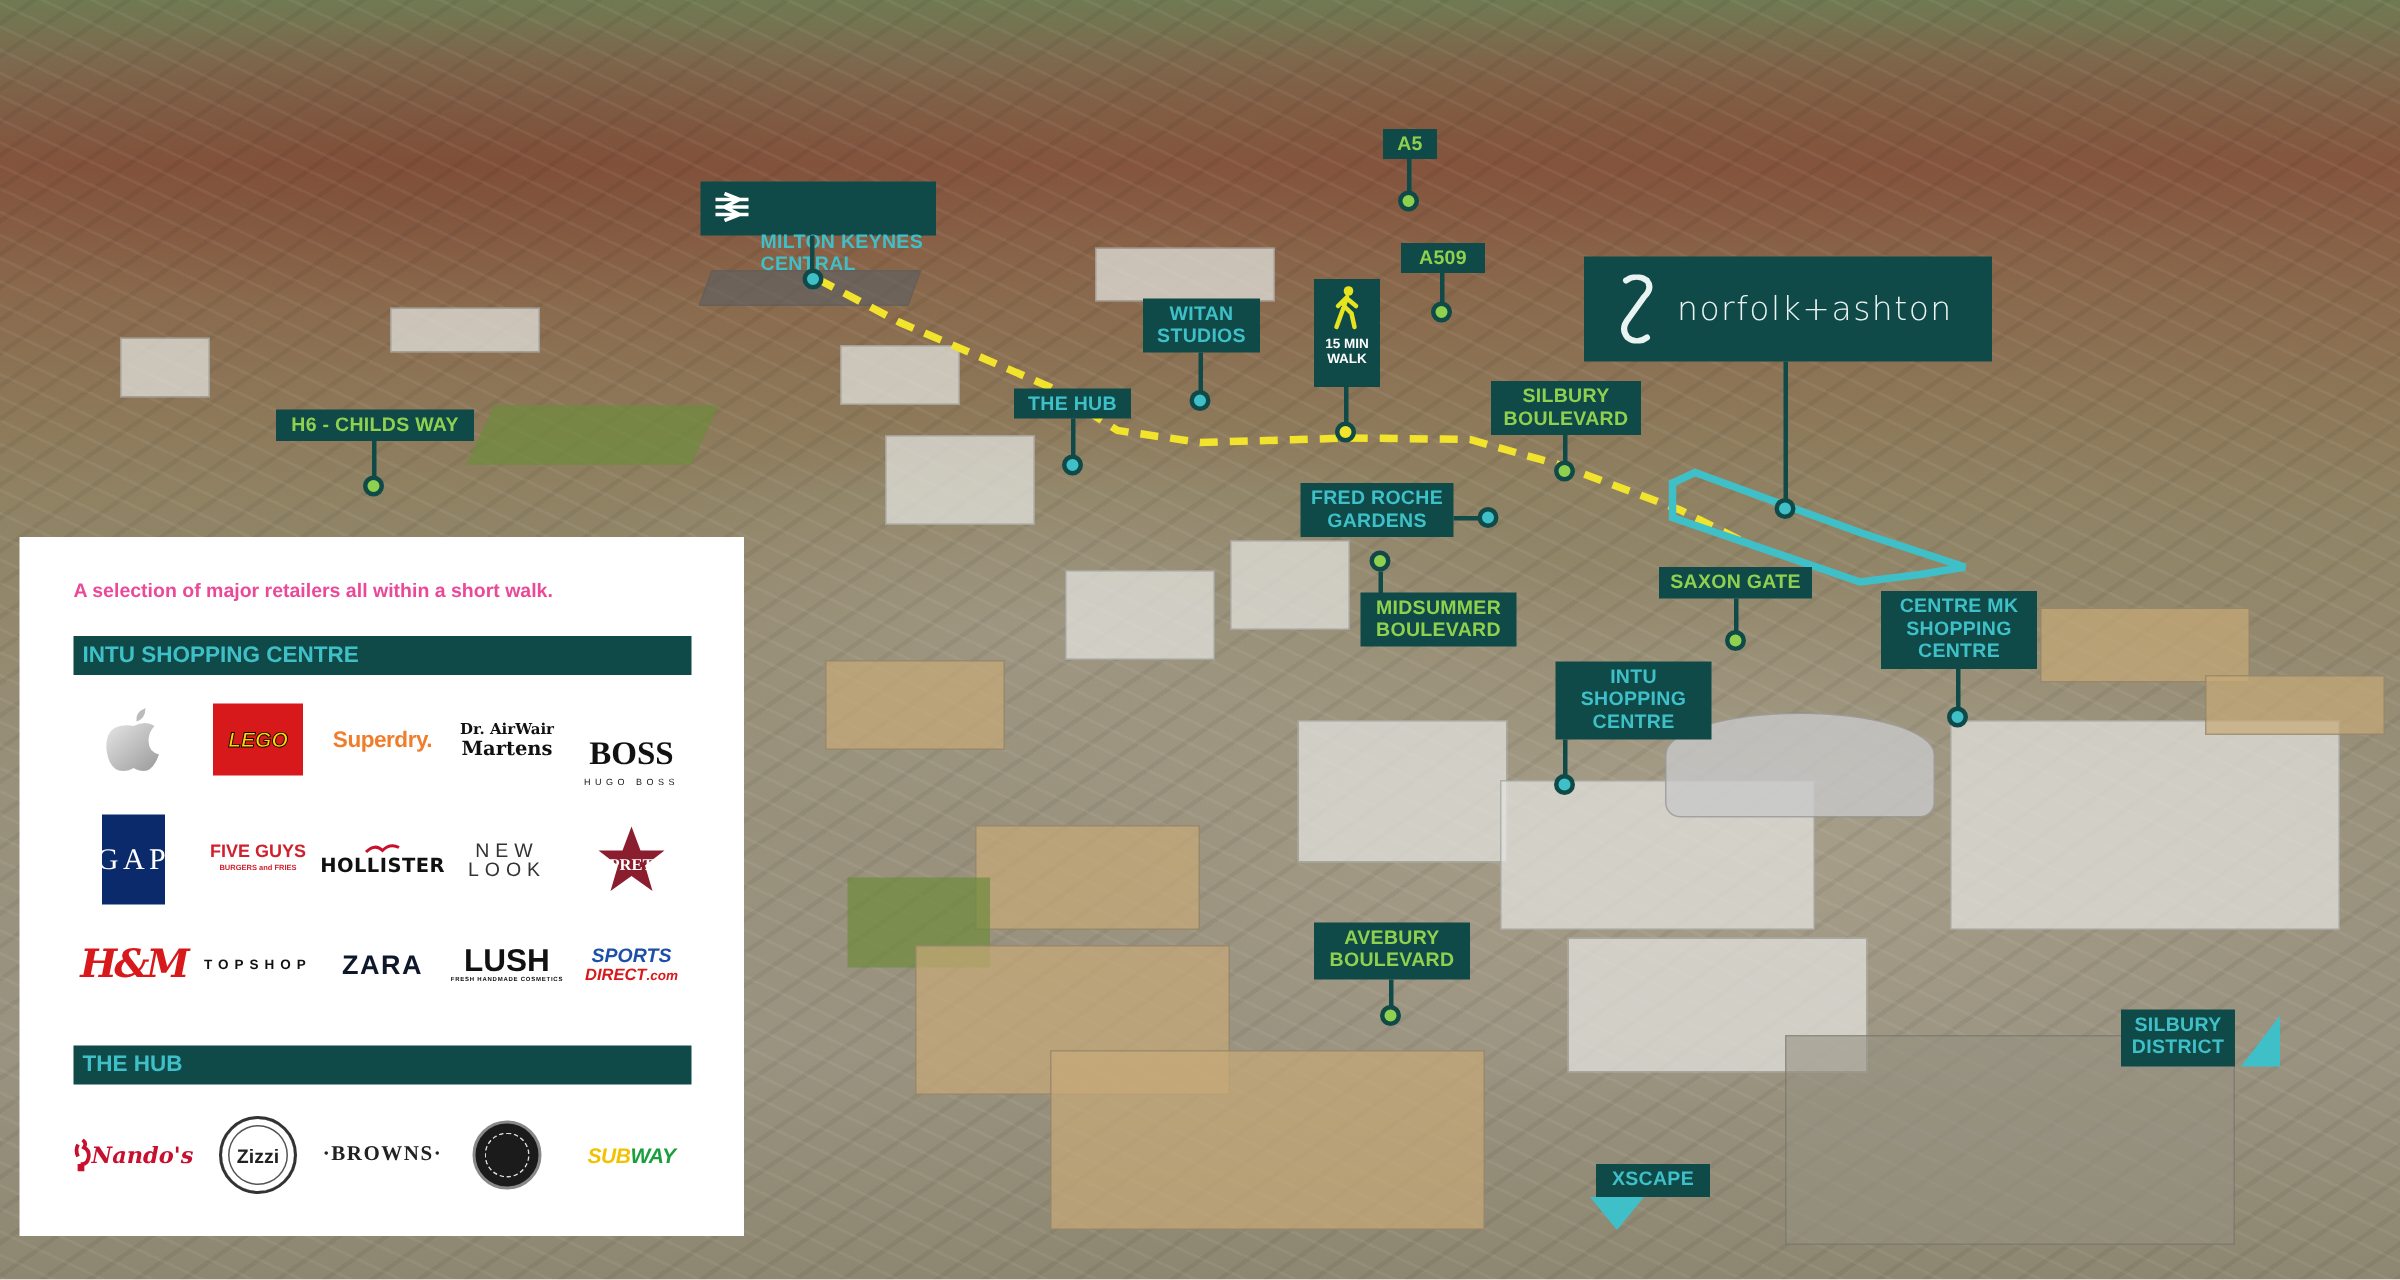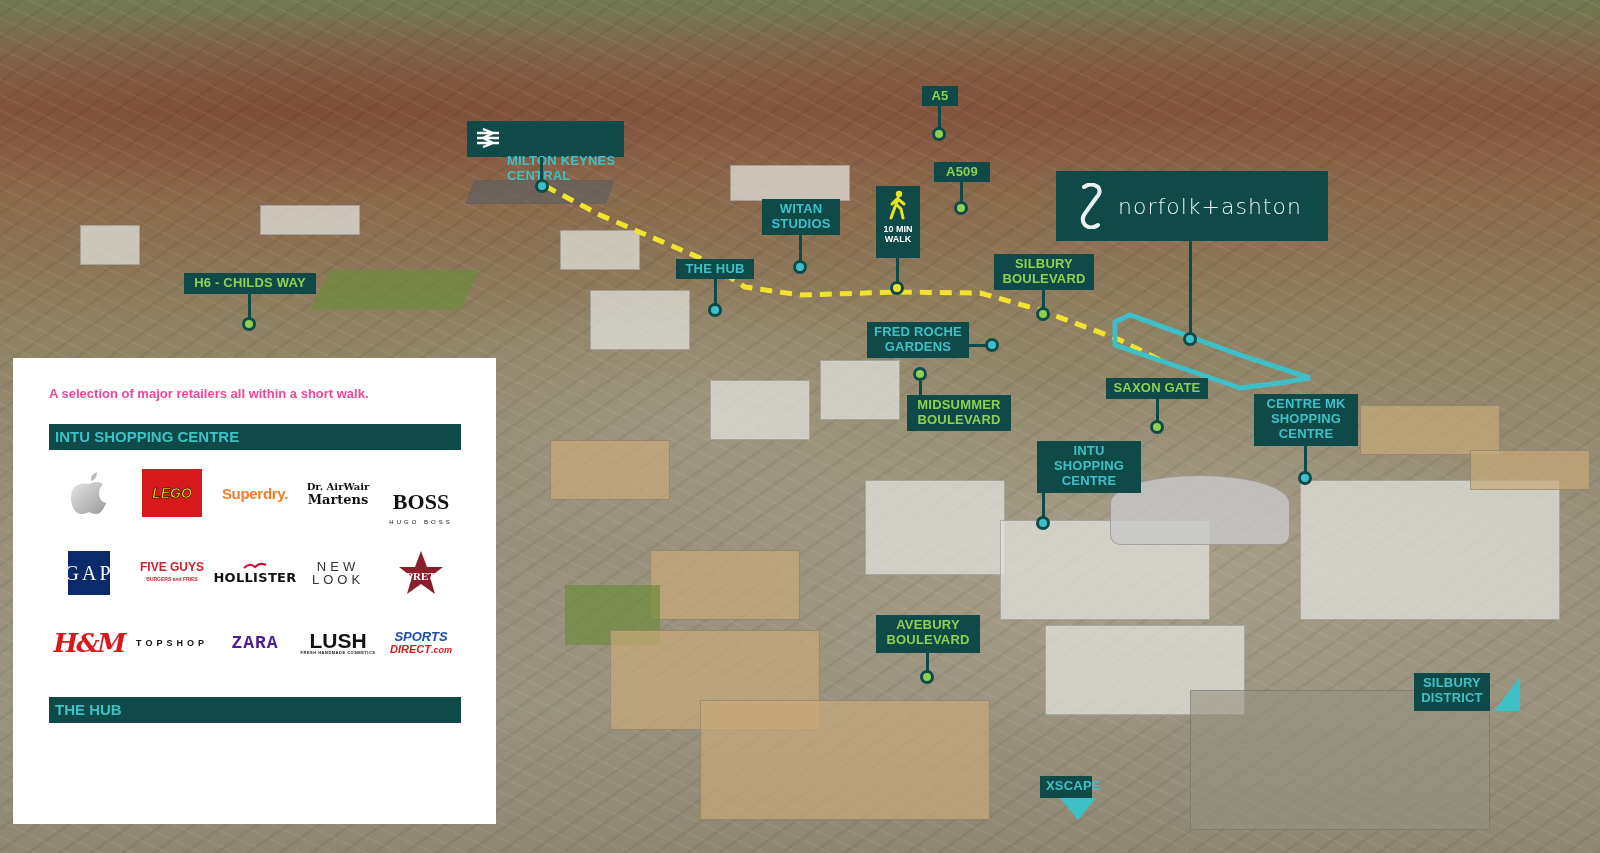--- a/index.html
+++ b/index.html
@@ -71,29 +71,29 @@
     color: #3fc0c8; font-weight: 700; font-size: 15px; line-height: 26px; padding-left: 6px;
   }
   .logo-row { position: absolute; left: 36px; width: 412px; height: 54px; display: flex; justify-content: space-between; align-items: center; }
   .logo { width: 80px; height: 50px; display: flex; align-items: center; justify-content: center; text-align: center; }
   .l-apple { width: 44px; height: 46px; }
   .l-lego { width: 60px; height: 48px; background: #d7191c; color: #ffd400; font-weight: 900; font-style: italic; font-size: 14px; display:flex; align-items:center; justify-content:center; -webkit-text-stroke: 0.6px #000; }
   .l-superdry { color: #f07d2b; font-weight: 700; font-size: 15px; letter-spacing: -0.3px; }
   .l-drm { font-family: "DejaVu Serif", serif; font-weight: 700; font-size: 13px; color: #111; line-height: 13px; }
   .l-boss { font-family: "Liberation Serif", serif; font-weight: 700; font-size: 22px; color: #111; line-height: 20px; margin-top: 37px; }
   .l-boss small { display: block; font-size: 6px; letter-spacing: 3px; font-weight: 400; font-family: "Liberation Sans", sans-serif; }
-  .l-gap { width: 42px; height: 44px; background: #0b2a6b; color: #fff; font-family: "Liberation Serif", serif; font-size: 20px; letter-spacing: 3px; display:flex; align-items:center; justify-content:center; }
+  .l-gap { width: 42px; height: 60px; background: #0b2a6b; color: #fff; font-family: "Liberation Serif", serif; font-size: 20px; letter-spacing: 3px; display:flex; align-items:center; justify-content:center; }
   .l-fiveguys { color: #d0202e; font-weight: 900; font-size: 12px; line-height: 12px; }
   .l-fiveguys small { display:block; font-size: 5px; font-weight: 700; }
   .l-hollister { font-weight: 900; font-size: 13px; color: #111; letter-spacing: 0.3px; font-family: "DejaVu Sans", sans-serif; }
   .l-newlook { font-size: 13px; letter-spacing: 4px; color: #333; line-height: 13px; font-weight: 300; }
   .l-pret { width: 46px; height: 46px; }
   .l-hm { color: #d7191c; font-family: "DejaVu Serif", serif; font-style: italic; font-weight: 900; font-size: 26px; letter-spacing: -2px; }
   .l-topshop { font-size: 9px; letter-spacing: 4px; font-weight: 700; color: #111; }
-  .l-zara { font-family: Liberation Mono, monospace; font-size: 18px; font-weight: 700; letter-spacing: 1px; color: #4c1d95; }
+  .l-zara { font-family: Liberation Sans, sans-serif; font-size: 18px; font-weight: 700; letter-spacing: 1px; color: #0f172a; }
   .l-lush { font-weight: 900; font-size: 21px; color: #111; line-height: 18px; }
   .l-lush small { display:block; font-size: 4px; letter-spacing: 0.5px; line-height: 5px; }
   .l-sports { font-style: italic; font-weight: 900; font-size: 13px; line-height: 12px; color: #1d4fa8; }
   .l-sports span { color: #d7191c; font-size: 11px; }
   .l-nandos { color: #c8102e; font-weight: 700; font-style: italic; font-size: 15px; font-family: "DejaVu Serif", serif; display:flex; align-items:center; }
   .l-zizzi { width: 52px; height: 52px; border: 2px solid #333; border-radius: 50%; display:flex; align-items:center; justify-content:center; font-weight: 900; font-size: 13px; color: #222; box-shadow: inset 0 0 0 4px #fff, inset 0 0 0 5px #555; }
   .l-browns { font-family: "Liberation Serif", serif; font-size: 14px; letter-spacing: 1px; color: #222; font-weight: 700; }
   .l-pizza { width: 46px; height: 46px; border-radius: 50%; background: #1b1b1b; border: 2px solid #888; display:flex; align-items:center; justify-content:center; }
   .l-pizza span { width: 30px; height: 30px; border-radius: 50%; border: 1px dashed #ddd; }
   .l-subway { font-weight: 900; font-size: 14px; font-style: italic; letter-spacing: -0.3px; }
@@ -176,21 +176,21 @@
   <div class="pin-box green" style="left:184px;top:273px;width:132px;height:21px;">H6 - CHILDS WAY</div>
   <div class="stem" style="left:248px;top:294px;height:24px;"></div>
   <div class="dot green" style="left:242px;top:317px;"></div>
 </div>
 
 <div class="walk">
   <svg width="22" height="30" viewBox="0 0 22 30">
     <circle cx="12" cy="4" r="3.2" fill="#e6e31f"></circle>
     <path d="M11 8 L8 17 L4 28 M9 14 L14 19 L16 28 M10 9 L5 14 M11 9 L17 14" stroke="#e6e31f" stroke-width="3" fill="none" stroke-linecap="round"></path>
   </svg>
-  <div>10 MIN</div>
+  <div>15 MIN</div>
   <div>WALK</div>
 </div>
 <div class="stem" style="left:896px;top:258px;height:24px;"></div>
 <div class="dot yellow" style="left:890px;top:281px;"></div>
 
 <div class="brand">
   <svg class="brand-logo" viewBox="0 0 26 46">
     <path d="M6 4 Q13 -1 20 4 Q24 9 18 15 L8 29 Q2 36 7 42 Q13 47 20 42" fill="none" stroke="#e9f3f2" stroke-width="4" stroke-linecap="round"></path>
   </svg>
   <span class="brand-text">norfolk+ashton</span>
@@ -250,21 +250,21 @@
 
 <div class="pin">
   <div class="pin-box" style="left:1414px;top:673px;width:76px;height:38px;">SILBURY
 DISTRICT</div>
   <svg style="position:absolute;left:1492px;top:677px" width="30" height="36" viewBox="0 0 30 36">
     <polygon points="28,0 28,34 2,34" fill="#3fc0c8"></polygon>
   </svg>
 </div>
 
 <div class="pin">
-  <div class="pin-box" style="left:1040px;top:776px;width:52px;height:22px;">XSCAPE</div>
+  <div class="pin-box" style="left:1064px;top:776px;width:76px;height:22px;">XSCAPE</div>
   <svg style="position:absolute;left:1060px;top:798px" width="36" height="22" viewBox="0 0 36 22">
     <polygon points="0,0 36,0 18,22" fill="#3fc0c8"></polygon>
   </svg>
 </div>
 
 <div class="panel">
   <div class="panel-intro">A selection of major retailers all within a short walk.</div>
 
   <div class="section-bar" style="top:66px;">INTU SHOPPING CENTRE</div>
 
@@ -352,13 +352,39 @@
     <div class="logo">
       <div class="l-sports">
         <div>SPORTS</div>
         <div><span>DIRECT</span><span style="font-size:9px">.com</span></div>
       </div>
     </div>
   </div>
 
   <div class="section-bar" style="top:339px;">THE HUB</div>
 
+  <div class="logo-row" style="top:385px;">
+    <div class="logo">
+      <div class="l-nandos">
+        <svg width="12" height="22" viewBox="0 0 12 22">
+            <path d="M6 1 Q9 3 7 6 Q11 8 10 13 Q9 17 6 17 L6 22 M4 17 L4 22 M3 4 Q1 8 3 12" stroke="#c8102e" stroke-width="2.5" fill="none"></path>
+          </svg>
+        <span>Nando's</span>
+      </div>
+    </div>
+    <div class="logo">
+        <div class="l-zizzi">Zizzi</div>
+      </div>
+    <div class="logo">
+        <div class="l-browns">·BROWNS·</div>
+      </div>
+    <div class="logo">
+        <div class="l-pizza">
+          <span></span>
+        </div>
+      </div>
+    <div class="logo">
+      <div class="l-subway">
+        <span class="s1">SUB</span><span class="s2">WAY</span>
+      </div>
+    </div>
+  </div>
 </div>
 
 </body></html>

